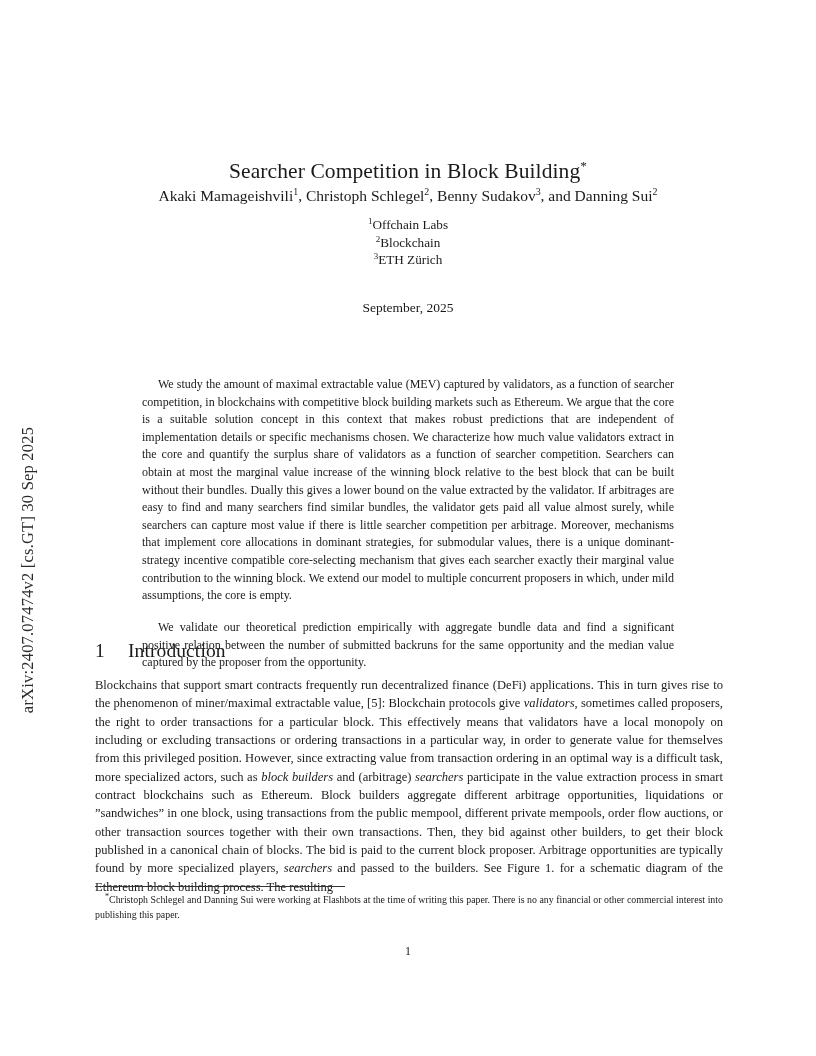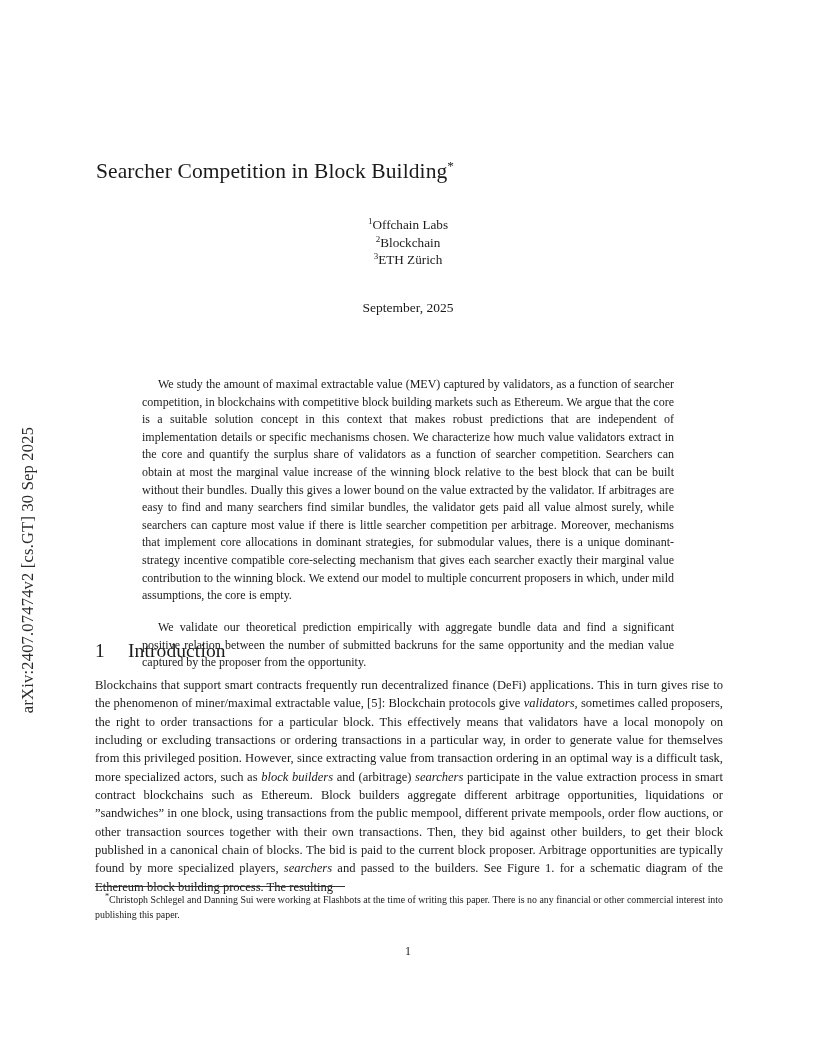--- a/index.html
+++ b/index.html
@@ -47,20 +47,21 @@
     top: 0;
     width: 816px;
     height: 1056px;
   }
 
   .title {
     position: absolute;
     left: 96px;
     top: 144px;
     width: 624px;
+    text-align: center;
     font-size: 21.5px;
     font-weight: normal;
     letter-spacing: 0.1px;
     line-height: 1.2;
   }
   .title sup { font-size: 0.62em; vertical-align: super; }
 
   .authors {
     position: absolute;
     left: 76px;
@@ -179,20 +180,23 @@
 <div class="arxiv-stamp">
   <div class="stamp-text">arXiv:2407.07474v2  [cs.GT]  30 Sep 2025</div>
 </div>
 
 <div class="page">
 
   <h1 class="title">
     <span>Searcher Competition in Block Building</span><sup>*</sup>
   </h1>
 
+  <div class="authors">
+    <span>Akaki Mamageishvili</span><sup>1</sup><span>, </span><span>Christoph Schlegel</span><sup>2</sup><span>, </span><span>Benny Sudakov</span><sup>3</sup><span>, and </span><span>Danning Sui</span><sup>2</sup>
+  </div>
 
   <div class="affiliations">
     <div><sup>1</sup><span>Offchain Labs</span></div>
     <div><sup>2</sup><span>Blockchain</span></div>
     <div><sup>3</sup><span>ETH Zürich</span></div>
   </div>
 
   <div class="pubdate">September, 2025</div>
 
   <div class="abstract-block">

